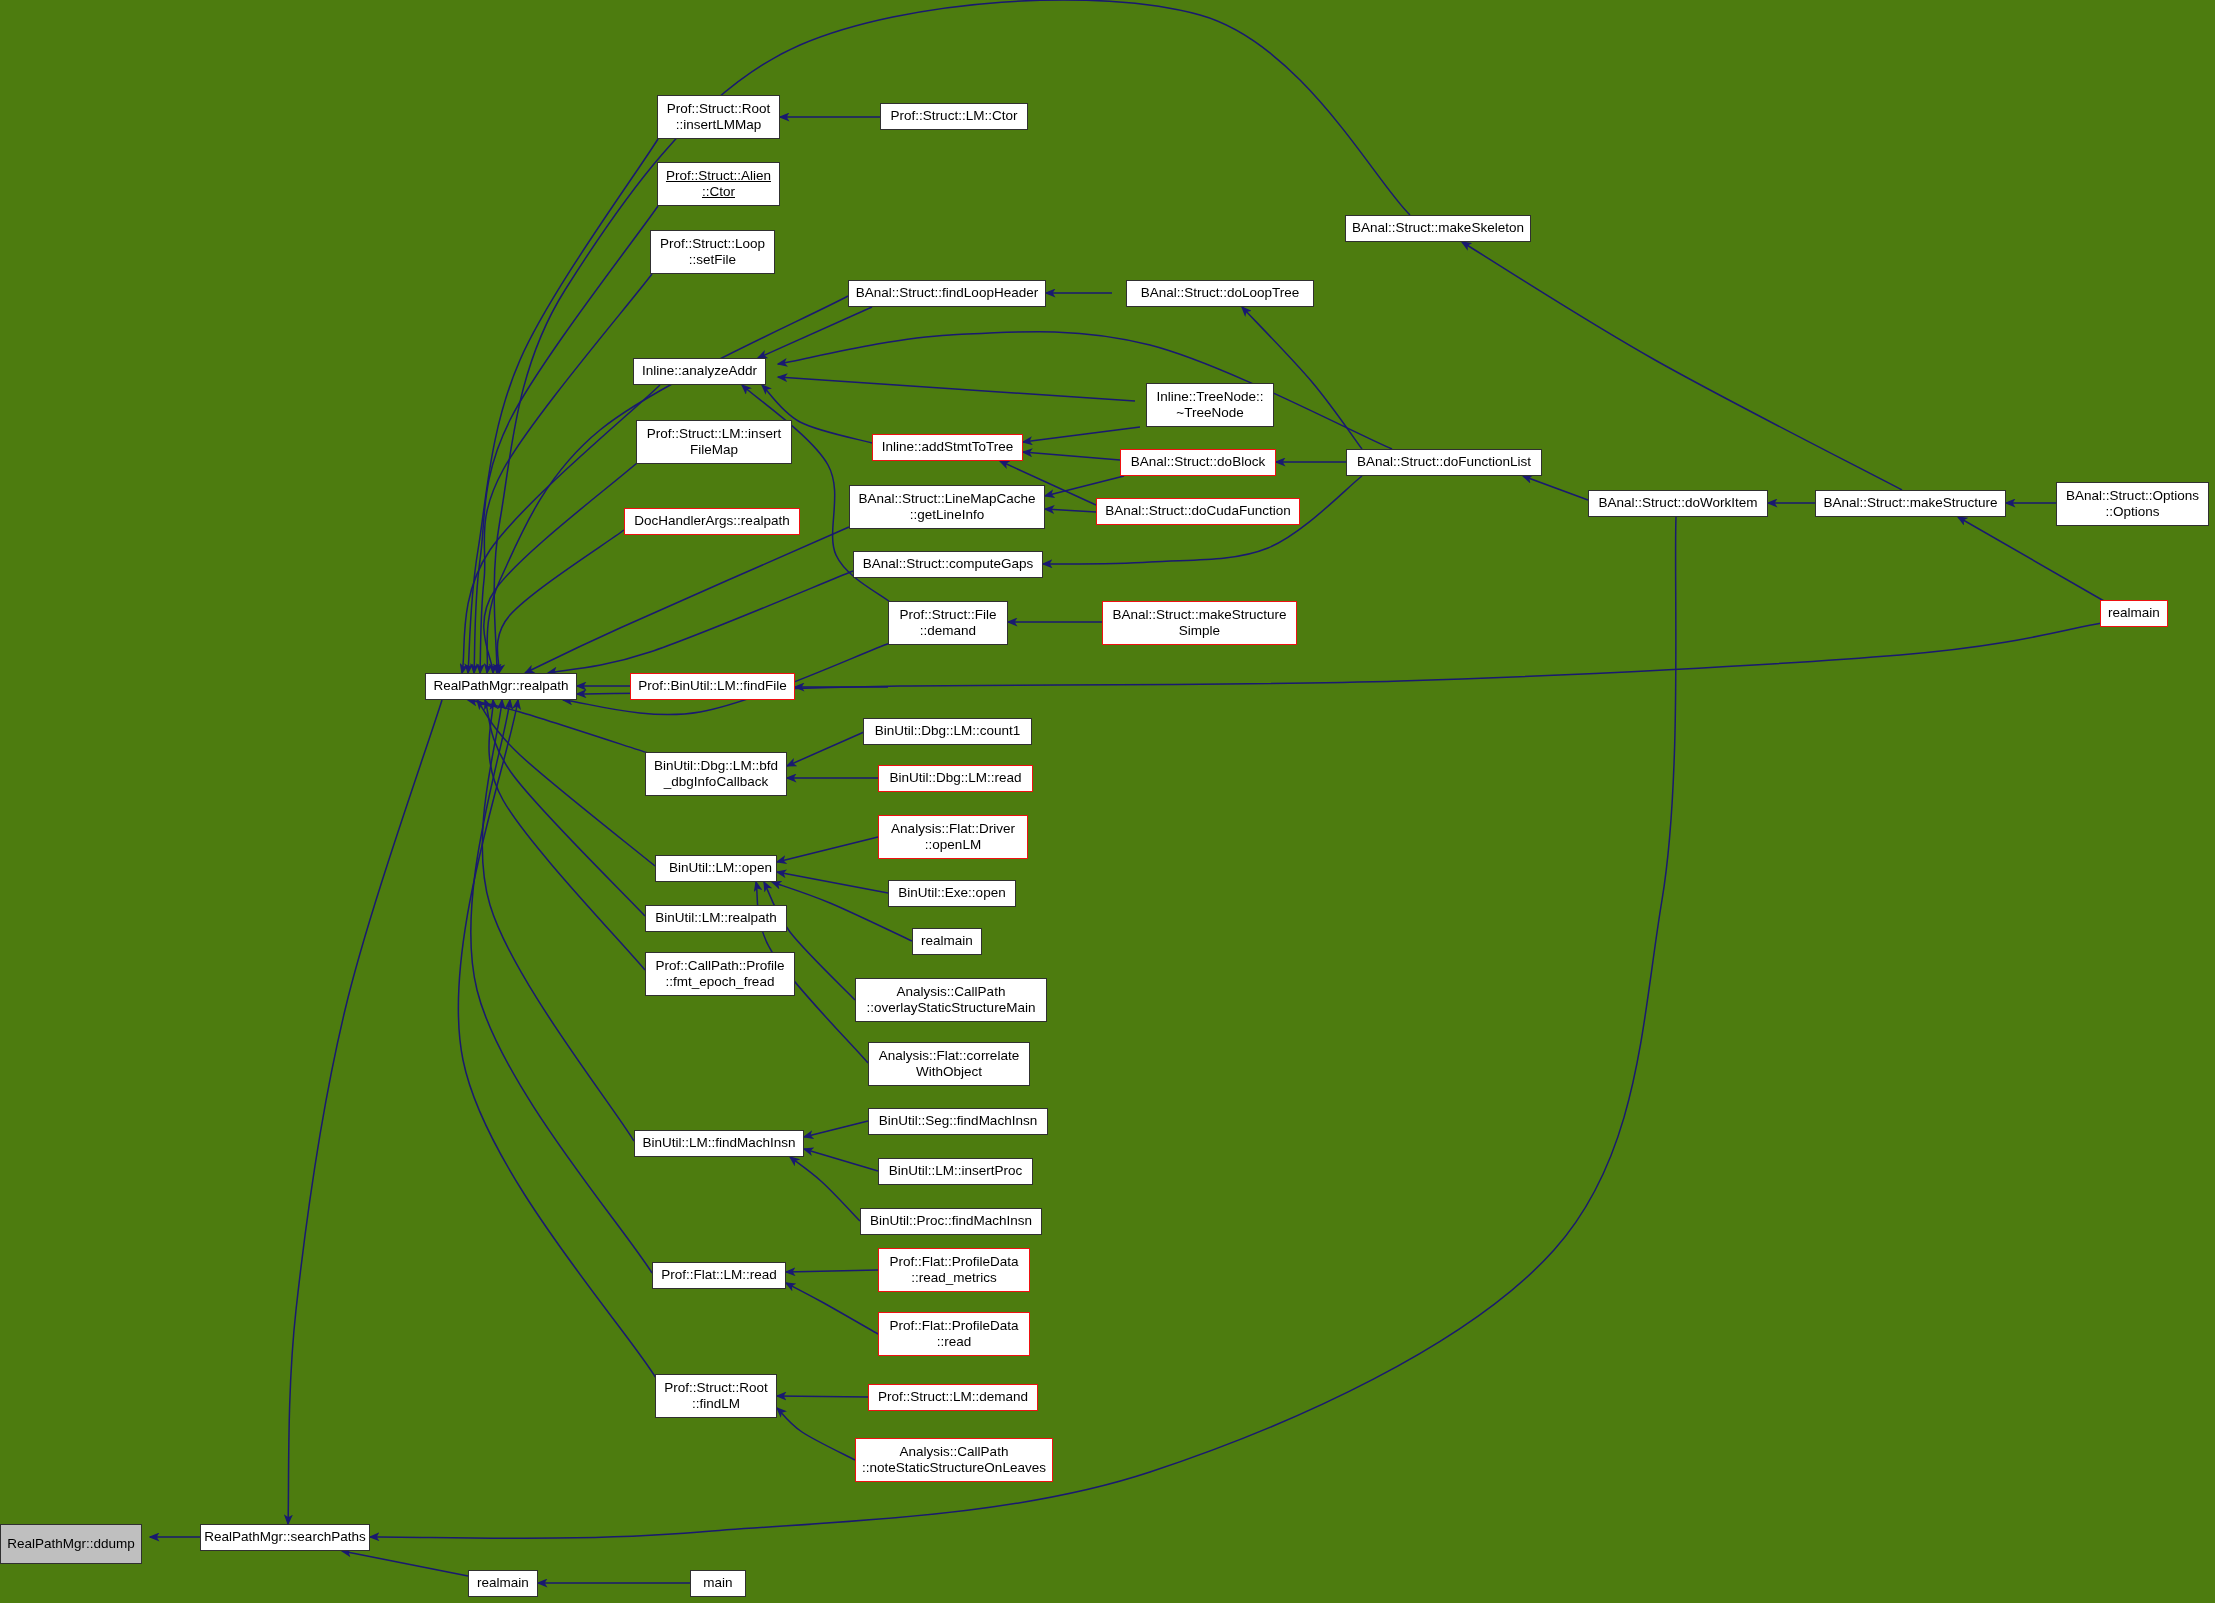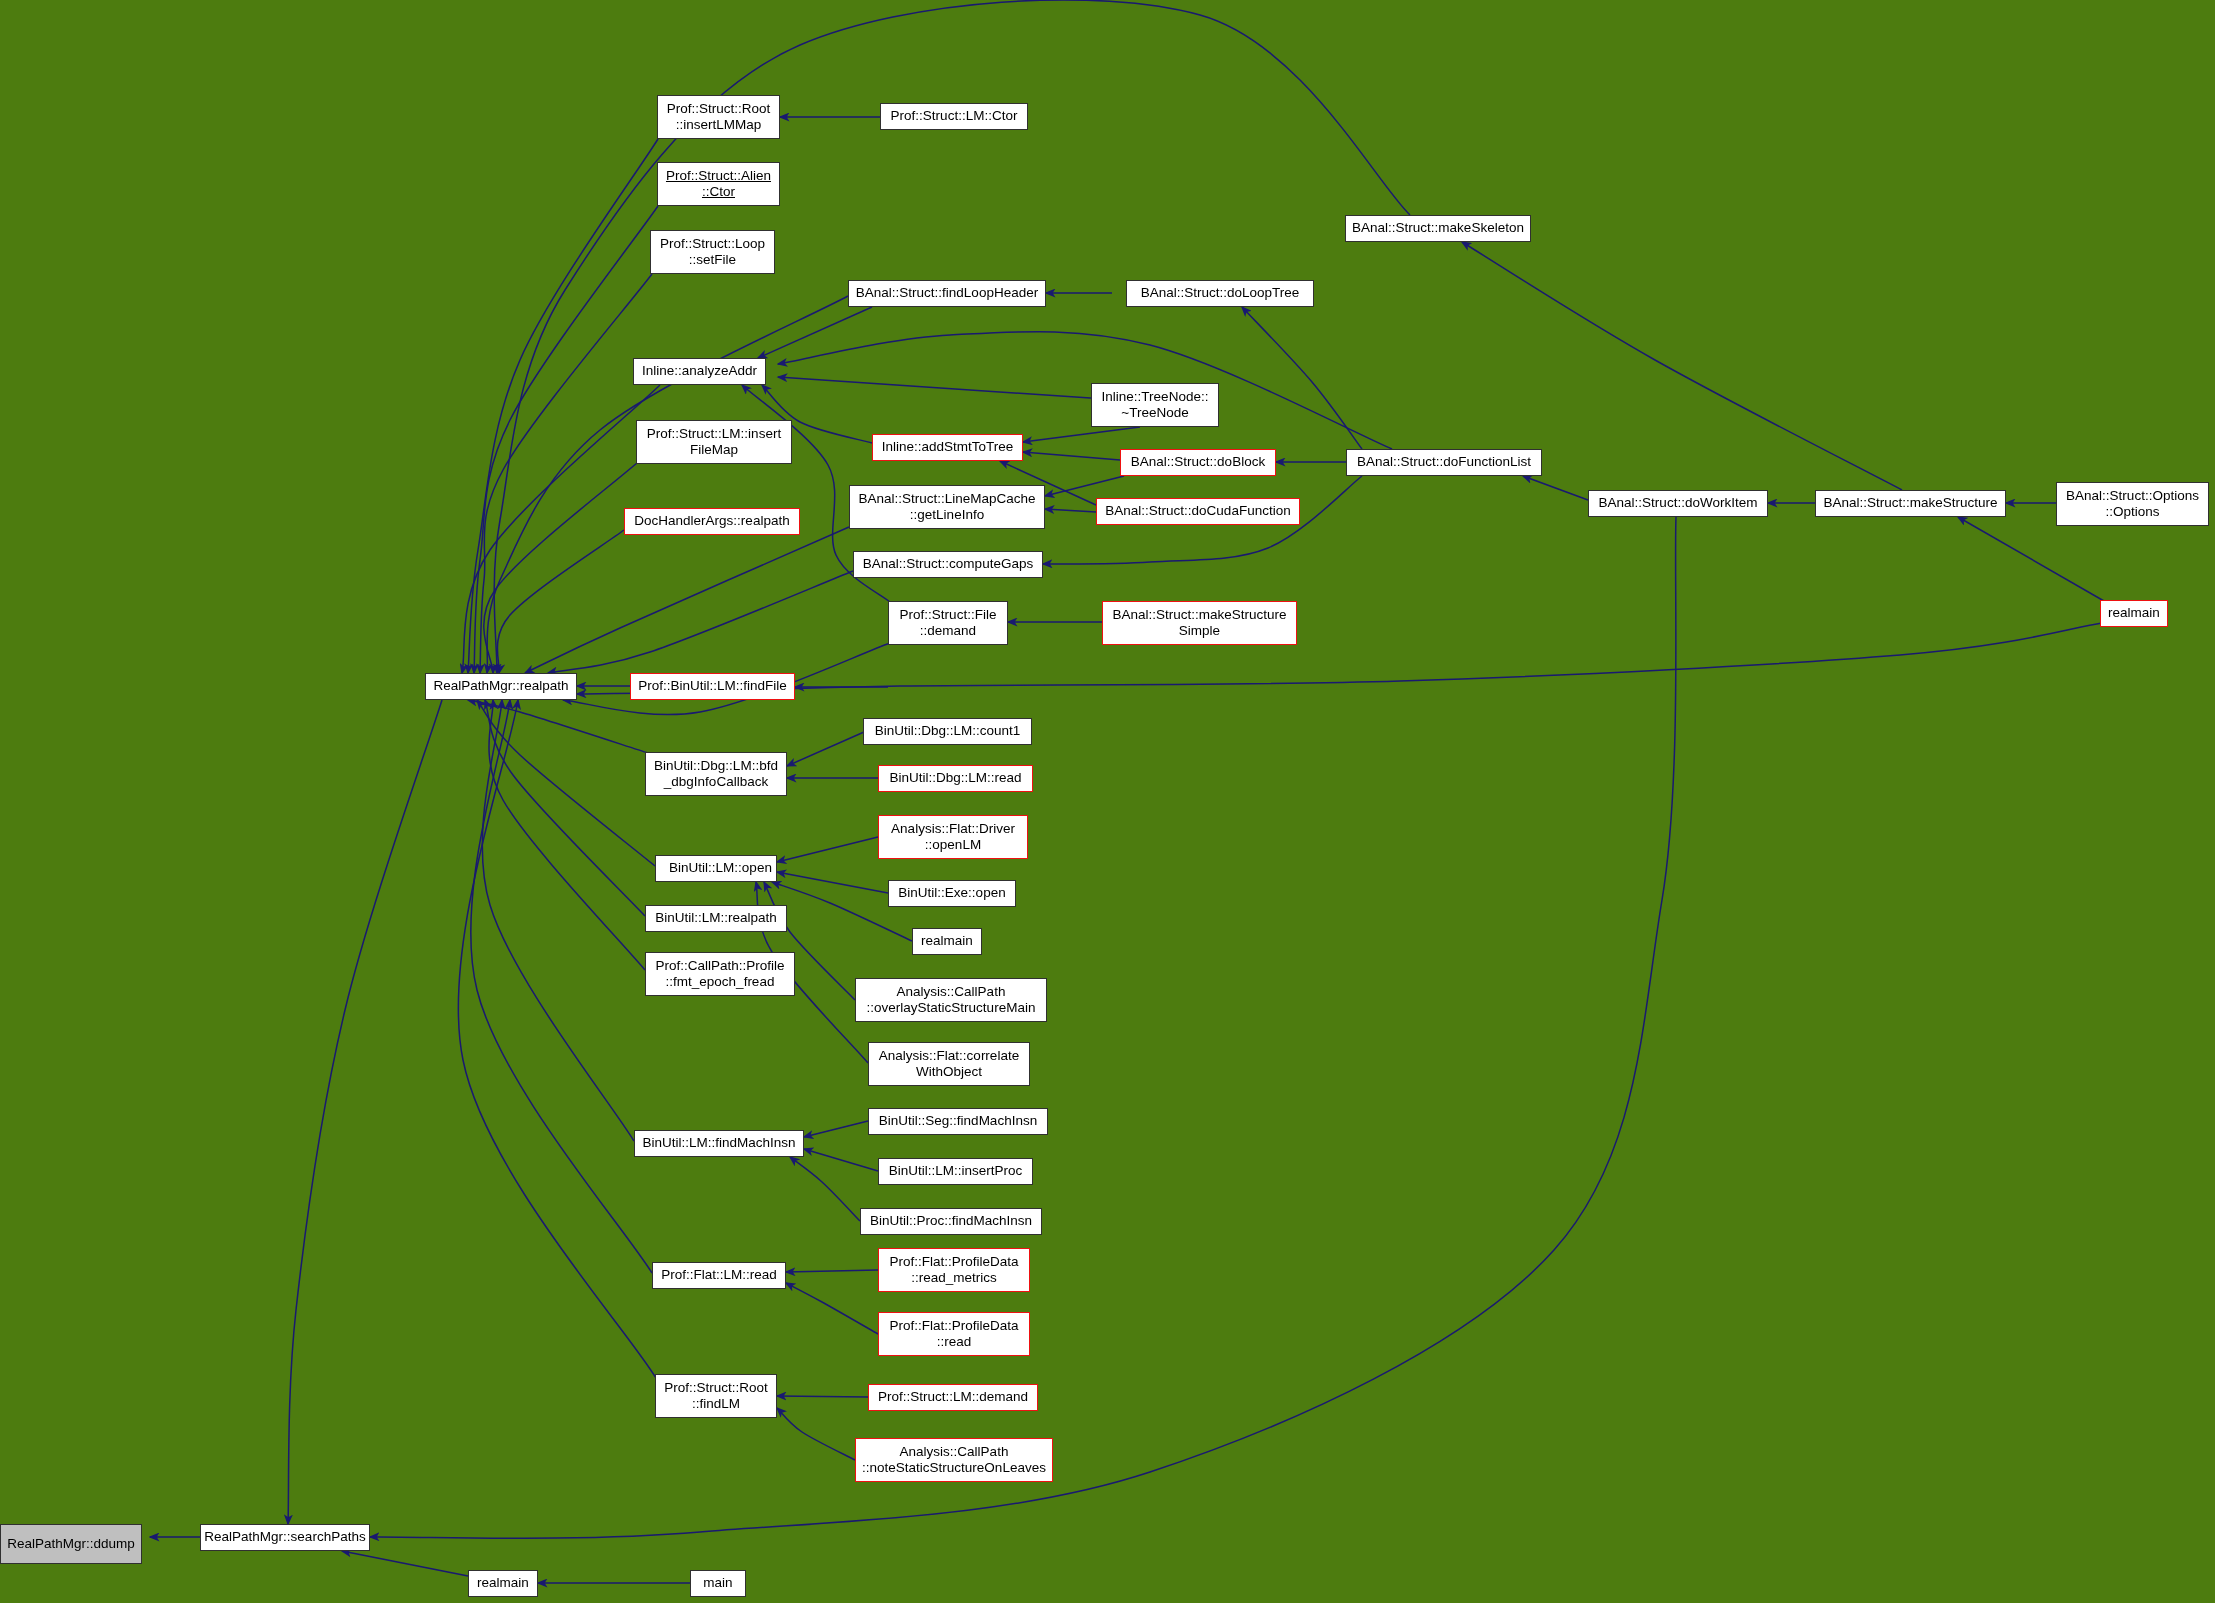--- a/index.html
+++ b/index.html
@@ -107,21 +107,21 @@
       </div>
       <div class="node" style="left: 848px; top: 280px; width: 198px; height: 27px; align-items: center;">
         <span>BAnal::Struct::findLoopHeader</span>
       </div>
       <div class="node" style="left: 1112px; top: 280px; width: 188px; height: 27px; margin-left: 14px;">
         <span>BAnal::Struct::doLoopTree</span>
       </div>
       <div class="node" style="left: 633px; top: 358px; width: 133px; height: 27px;">
         <span>Inline::analyzeAddr</span>
       </div>
-      <div class="node" style="left: 1091px; top: 383px; width: 128px; height: 44px;">
+      <div class="node" style="left: 1146px; top: 383px; width: 128px; height: 44px;">
         <span>Inline::TreeNode::</span>
         <span>~TreeNode</span>
       </div>
       <div class="node" style="left: 636px; top: 420px; width: 156px; height: 44px;">
         <span>Prof::Struct::LM::insert</span>
         <span>FileMap</span>
       </div>
       <div class="node red" style="left: 872px; top: 434px; width: 151px; height: 27px;">
         <span>Inline::addStmtToTree</span>
       </div>

